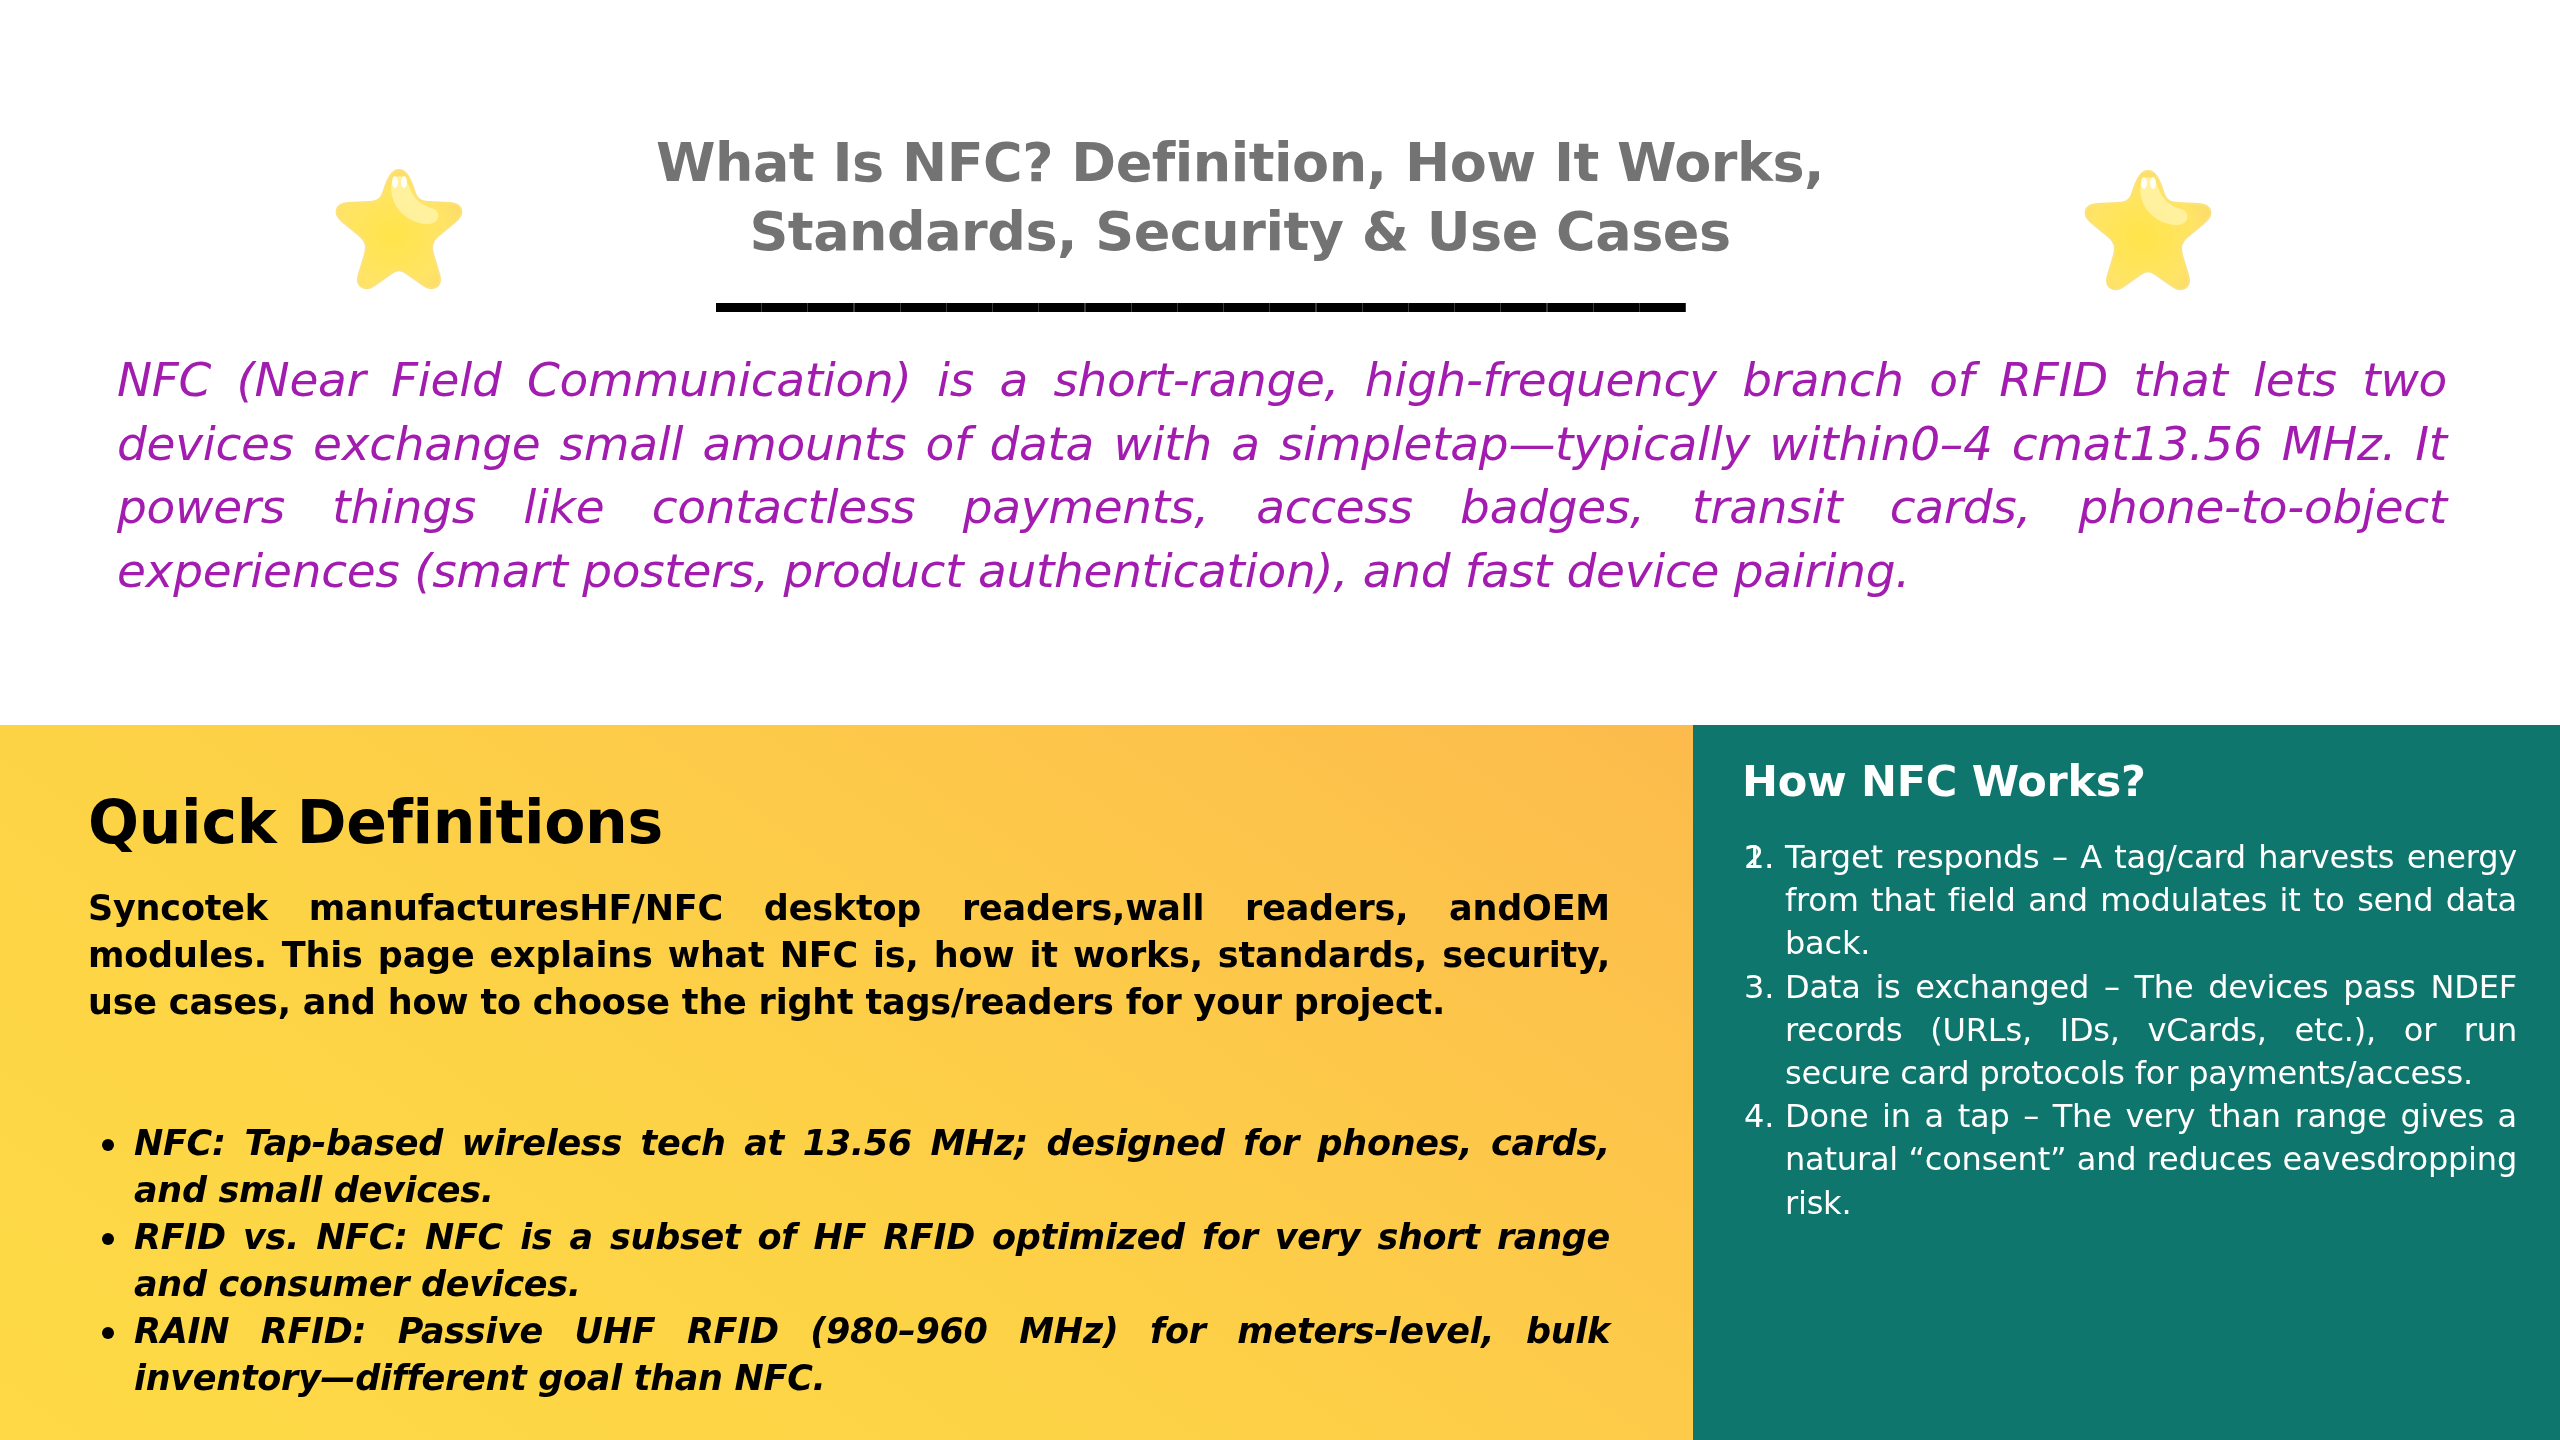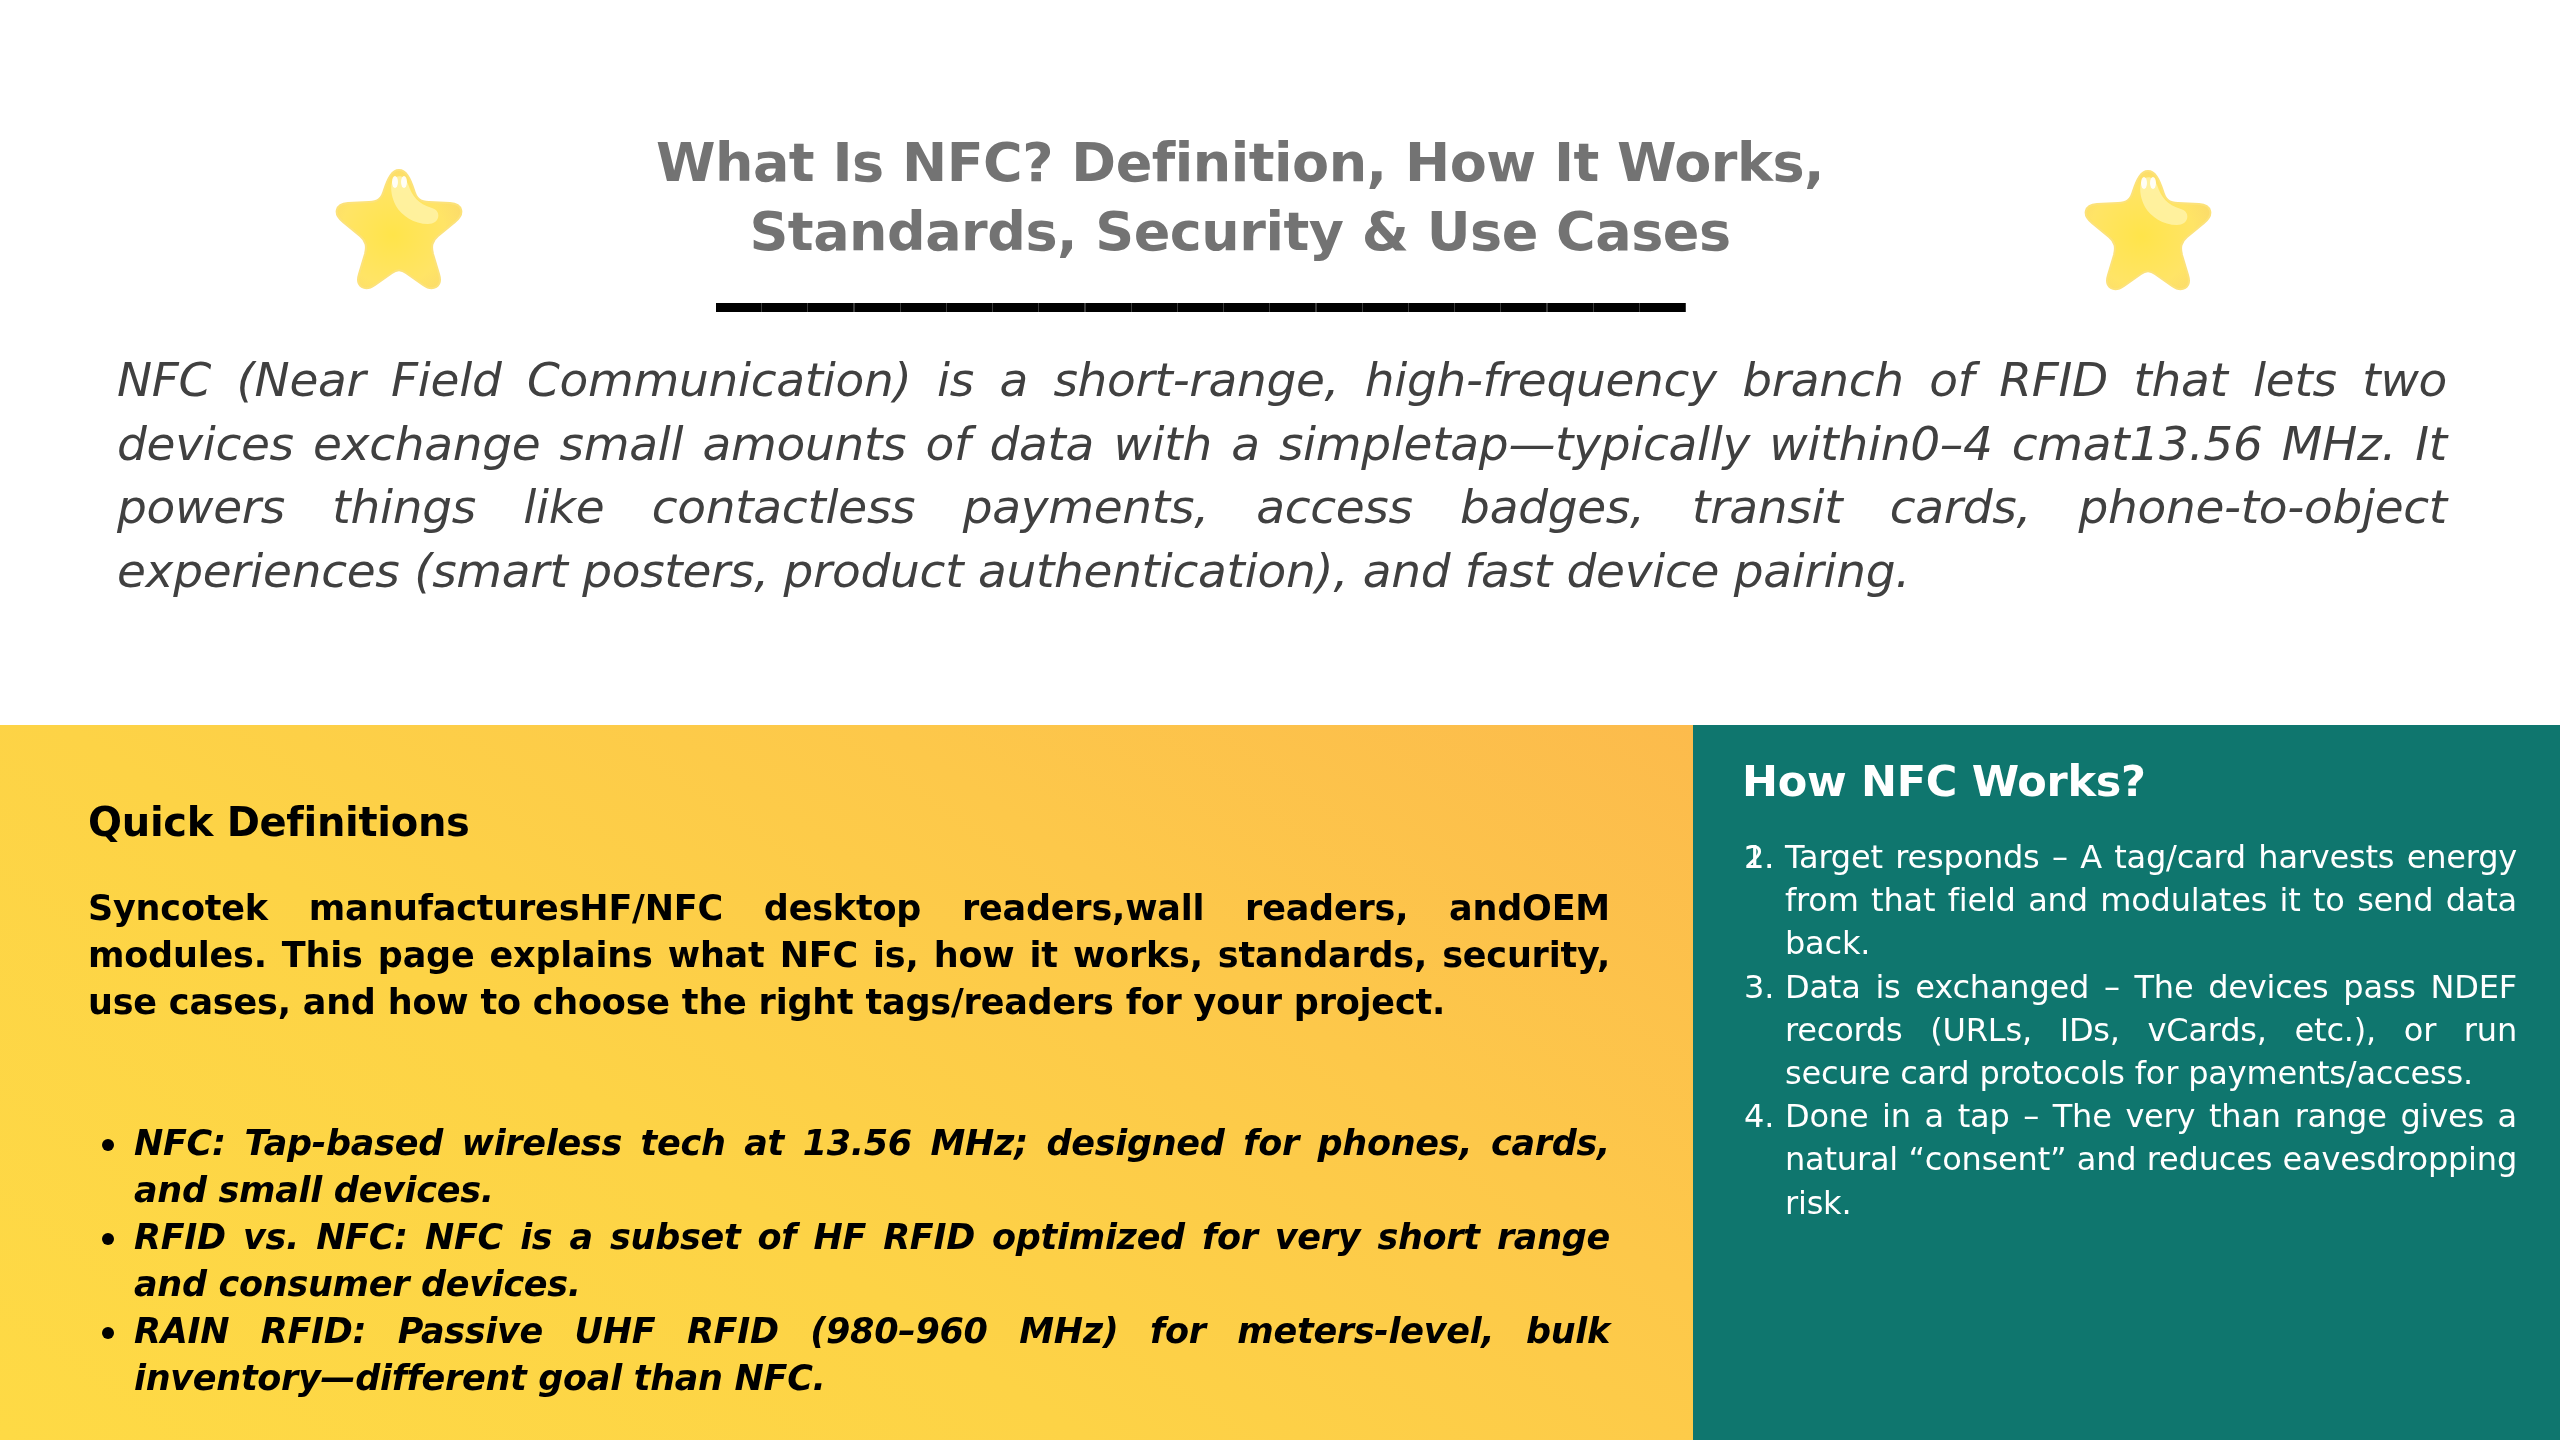--- a/index.html
+++ b/index.html
@@ -23,32 +23,32 @@
   }
   .title-rule {
     position: absolute; left: 716px; top: 303px; width: 970px; height: 9px;
     background: #000000;
     background-image: repeating-linear-gradient(90deg, #000 0px, #000 45px, #3a3a3a 45px, #3a3a3a 46.2px);
   }
   .intro {
     position: absolute; left: 117px; top: 348px; width: 2330px;
     margin: 0; font-family: "DejaVu Sans", sans-serif; font-style: italic;
     font-weight: normal; font-size: 47px; line-height: 63.5px;
-    color: #404040; text-align: justify; text-align-last: left;
+    color: #a21caf; text-align: justify; text-align-last: left;
     letter-spacing: -0.3px;
   }
 
   .band { position: absolute; left: 0; top: 725px; width: 2560px; height: 715px; }
   .defs {
     position: absolute; left: 0; top: 0; width: 1693px; height: 715px;
     background: linear-gradient(35deg, #FEDA45 0%, #FDD346 40%, #FDC84A 70%, #FCBB4C 100%);
   }
   .defs-title {
     position: absolute; left: 88px; top: 62px; margin: 0;
-    font-weight: bold; font-size: 40px; line-height: 70px; color: #000;
+    font-weight: bold; font-size: 60px; line-height: 70px; color: #000;
     letter-spacing: -0.3px;
   }
   .defs-intro {
     position: absolute; left: 88px; top: 160px; width: 1522px; margin: 0;
     font-weight: bold; font-size: 35px; line-height: 47px; color: #000;
     text-align: justify; text-align-last: left; letter-spacing: -0.2px;
   }
   .defs-list {
     position: absolute; left: 88px; top: 395px; width: 1522px; margin: 0; padding: 0;
     list-style: none;

